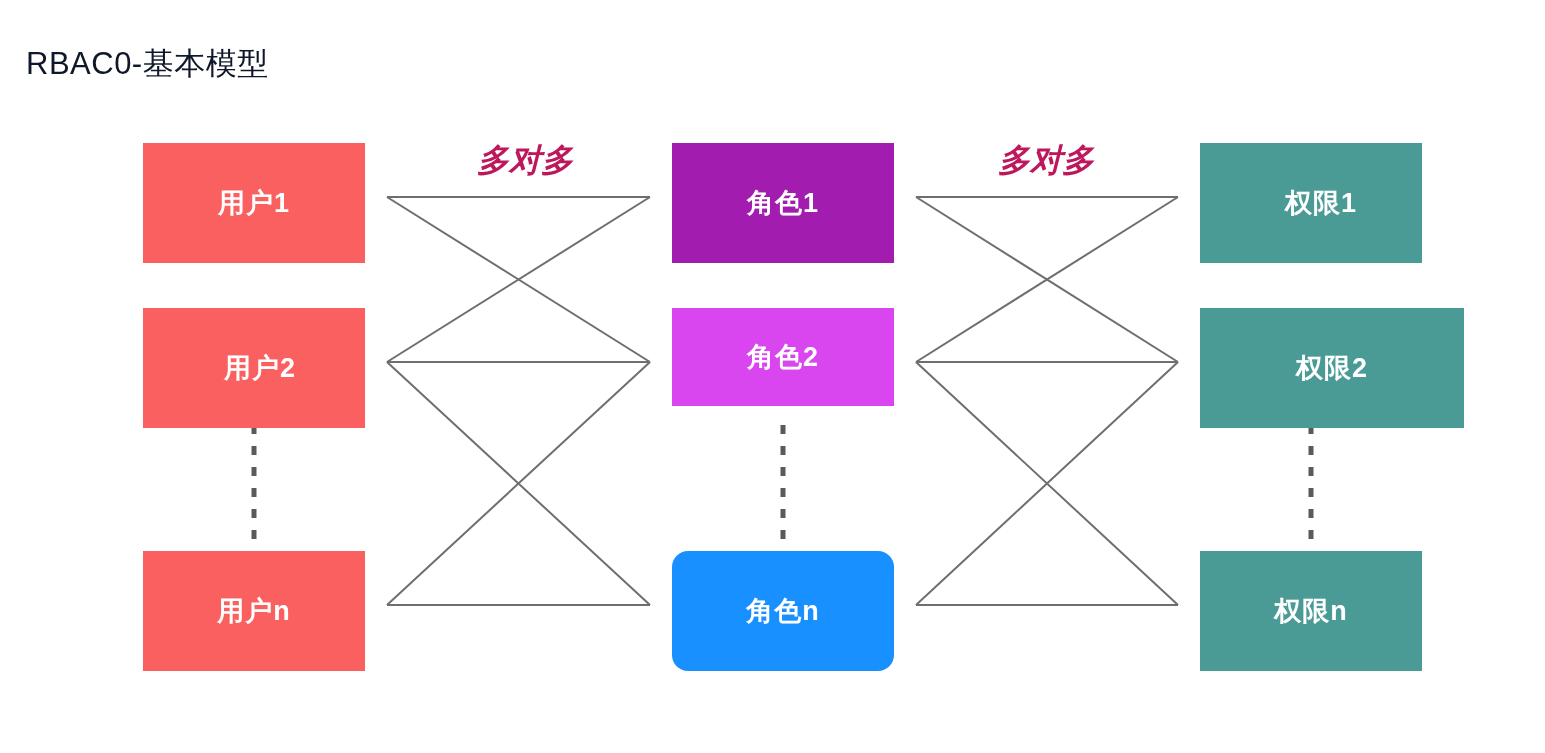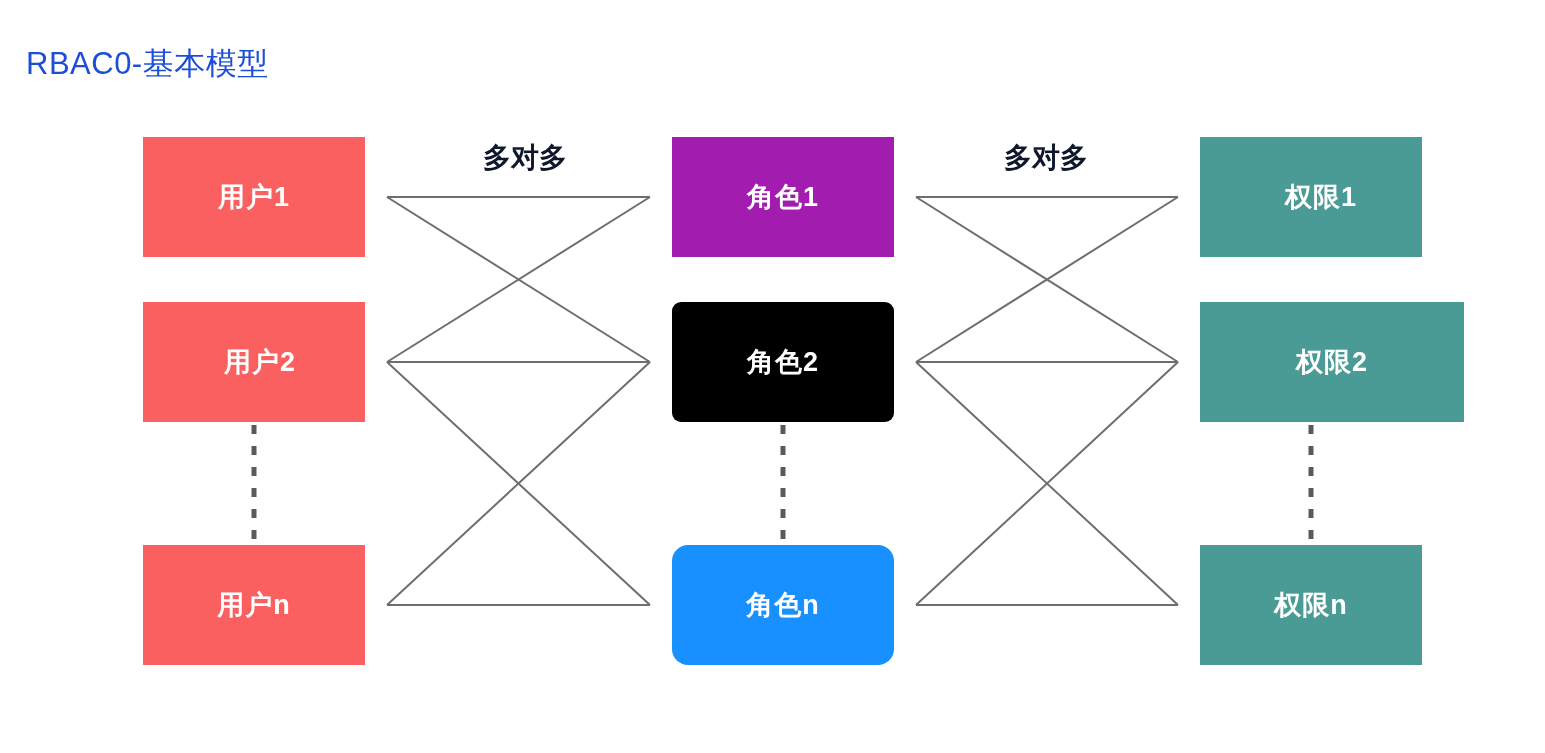--- a/index.html
+++ b/index.html
@@ -15,21 +15,21 @@
     overflow: hidden;
   }
 
   #page-title {
     position: absolute;
     left: 26px;
     top: 43px;
     font-size: 31px;
     font-weight: 500;
     letter-spacing: 0.5px;
-    color: #1d4ed8;
+    color: #0f172a;
     white-space: nowrap;
   }
 
   #diagram-canvas {
     position: absolute;
     left: 0;
     top: 0;
     width: 1545px;
     height: 753px;
   }
@@ -37,29 +37,31 @@
   .node-box {
     position: absolute;
     display: flex;
     align-items: center;
     justify-content: center;
     color: #ffffff;
     font-size: 27px;
     font-weight: 700;
     letter-spacing: 1px;
     box-sizing: border-box;
+    margin-top: 6px;
   }
 
   .rel-label {
     position: absolute;
-    font-size: 28px;
+    font-size: 32px;
     font-weight: 700;
-    color: #0f172a;
+    color: #be185d;
     white-space: nowrap;
     transform: translateX(-50%);
+    font-style: italic;
   }
 
   #connector-layer {
     position: absolute;
     left: 0;
     top: 0;
     width: 1545px;
     height: 753px;
     pointer-events: none;
   }
@@ -97,21 +99,21 @@
   <div class="node-box" style="left:143px; top:302px; width:222px; height:120px; background:#fa6060;padding-left:12px;">
     <span>用户2</span>
   </div>
   <div class="node-box" style="left:143px; top:545px; width:222px; height:120px; background:#fa6060;text-align:right;">
     <span>用户n</span>
   </div>
 
   <div class="node-box" style="left:672px; top:137px; width:222px; height:120px; background:#a21caf;">
     <span>角色1</span>
   </div>
-  <div class="node-box" style="left:672px; top:302px; width:222px; height:120px; background:#000000;border-radius:9px;">
+  <div class="node-box" style="left:672px; top:302px; width:222px; height:98px; background:#d946ef;">
     <span>角色2</span>
   </div>
   <div class="node-box" style="left:672px; top:545px; width:222px; height:120px; background:#1890ff;border-radius:16px;">
     <span>角色n</span>
   </div>
 
   <div class="node-box" style="left:1200px; top:137px; width:222px; height:120px; background:#4a9b95;padding-left:20px;">
     <span>权限1</span>
   </div>
   <div class="node-box" style="left:1200px; top:302px; width:264px; height:120px; background:#4a9b95;">

